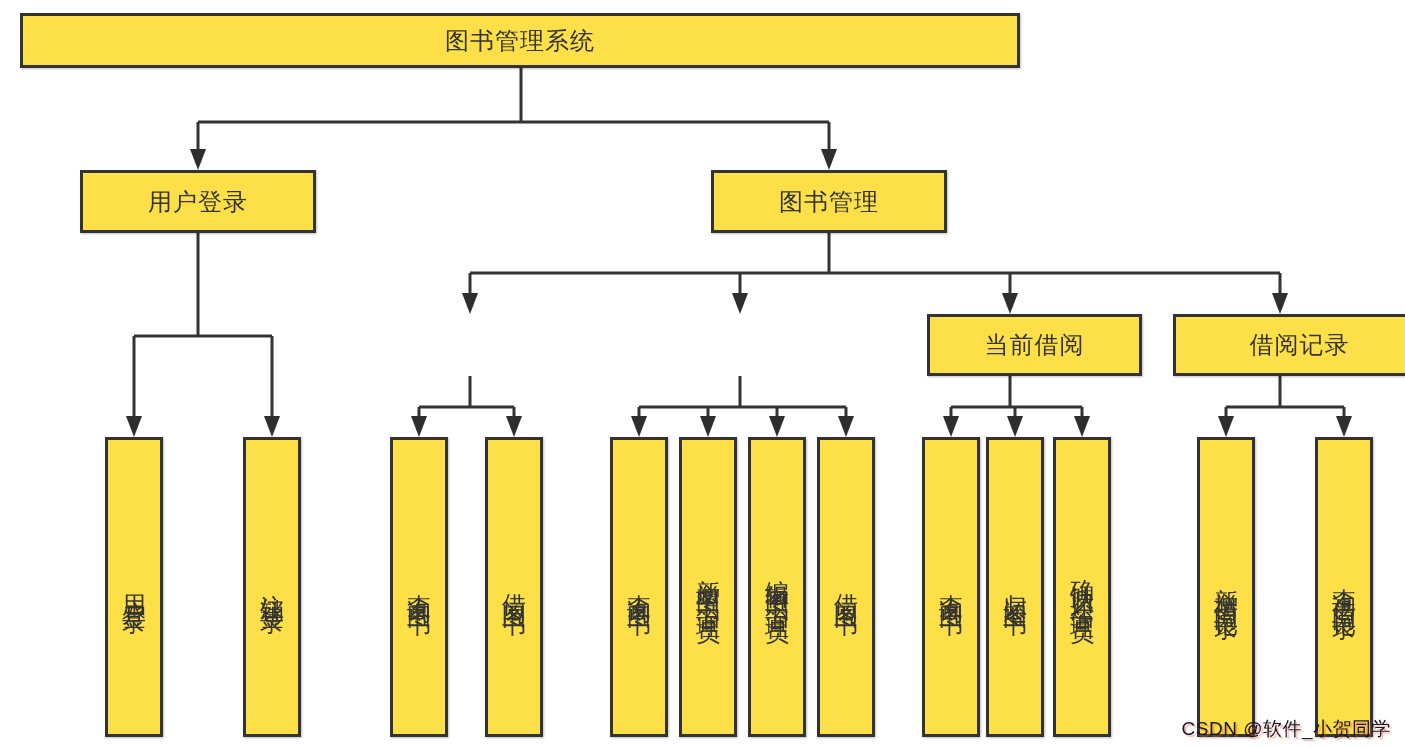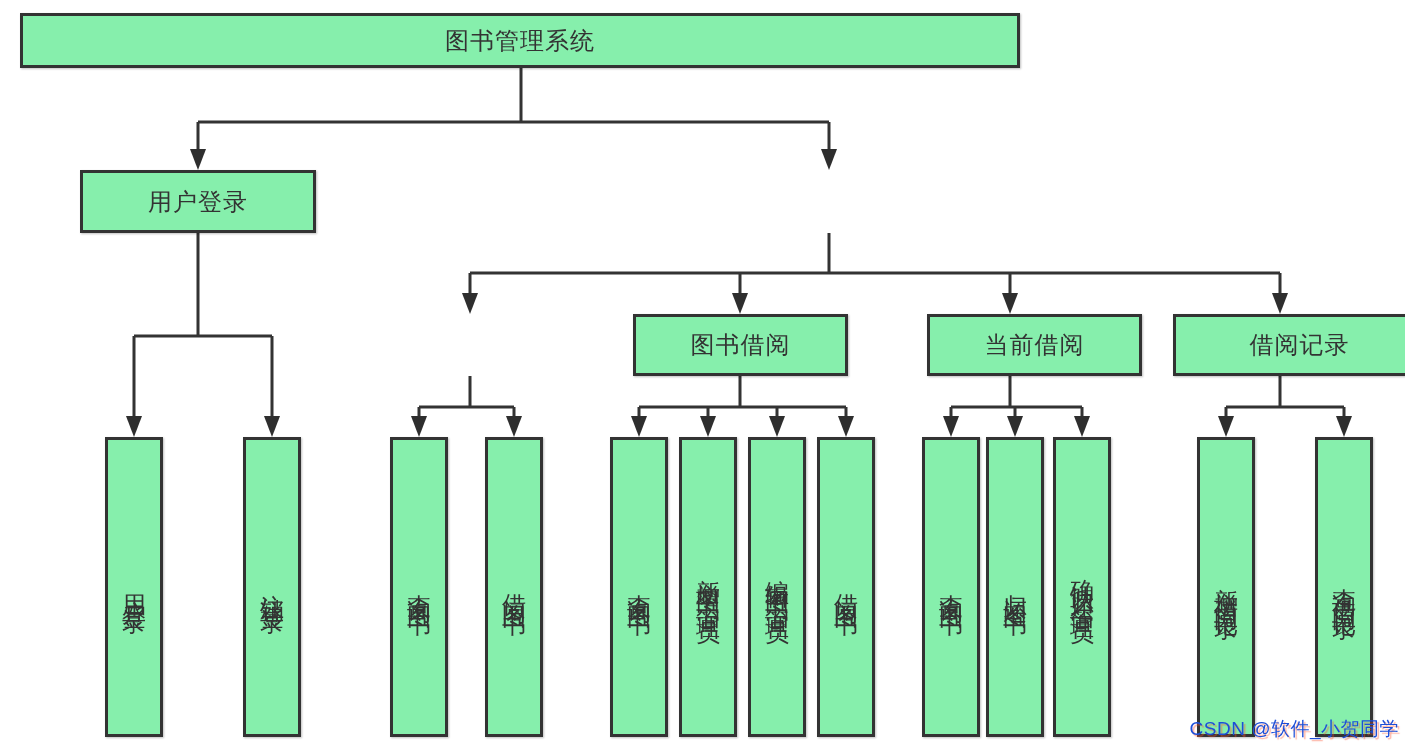--- a/index.html
+++ b/index.html
@@ -6,33 +6,33 @@
   .canvas {
     position:relative; width:1405px; height:747px; background:#ffffff;
     font-family:"Liberation Sans","DejaVu Sans",sans-serif; color:#333333;
     overflow:hidden;
   }
   .connectors { position:absolute; left:0; top:0; z-index:1; }
   .connectors path { stroke:#333333; stroke-width:3; fill:none; }
   .connectors polygon { fill:#2e2e2e; }
   .node {
     position:absolute; box-sizing:border-box; z-index:2;
-    border:3px solid #333333; background:#86efac;
+    border:3px solid #333333; background:#fde047;
     display:flex; align-items:center; justify-content:center;
     box-shadow:1px 1px 2px rgba(0,0,0,0.25);
   }
   .h-node { font-size:24px; letter-spacing:1px; }
   .leaf { width:58px; top:437px; height:300px; }
   .vtext {
     writing-mode:vertical-rl; text-orientation:mixed;
     font-size:24px; line-height:1; letter-spacing:6px; white-space:nowrap;
   }
   .watermark {
-    position:absolute; right:6px; bottom:5px; z-index:10;
-    font-size:19px; color:#1d4ed8;
+    position:absolute; right:14px; bottom:5px; z-index:10;
+    font-size:19px; color:#0f172a;
     text-shadow:2px 2px 1px rgba(252,85,49,0.45);
     letter-spacing:0.5px;
   }
 </style>
 </head>
 <body>
 
 <div class="canvas">
 
   <svg class="connectors" width="1405" height="747" viewBox="0 0 1405 747">
@@ -72,24 +72,24 @@
     <polygon points="1336,416 1352,416 1344,437"></polygon>
   </svg>
 
   <div class="node h-node" style="left:20px;top:13px;width:1000px;height:55px;">
     <span>图书管理系统</span>
   </div>
 
   <div class="node h-node" style="left:80px;top:170px;width:236px;height:63px;">
     <span>用户登录</span>
   </div>
+  <div class="node h-node" style="left:711px;top:170px;width:236px;height:63px;">
+    <span>图书管理</span>
+  </div>
 
-  <div class="node h-node" style="left:633px;top:314px;width:215px;height:62px;">
-    <span>图书借阅</span>
-  </div>
   <div class="node h-node" style="left:903px;top:314px;width:215px;height:62px;margin-left:24px;">
     <span>当前借阅</span>
   </div>
   <div class="node h-node" style="left:1173px;top:314px;width:253px;height:62px;">
     <span>借阅记录</span>
   </div>
 
   <div class="node leaf" style="left:105px;">
     <span class="vtext">用户登录</span>
   </div>

